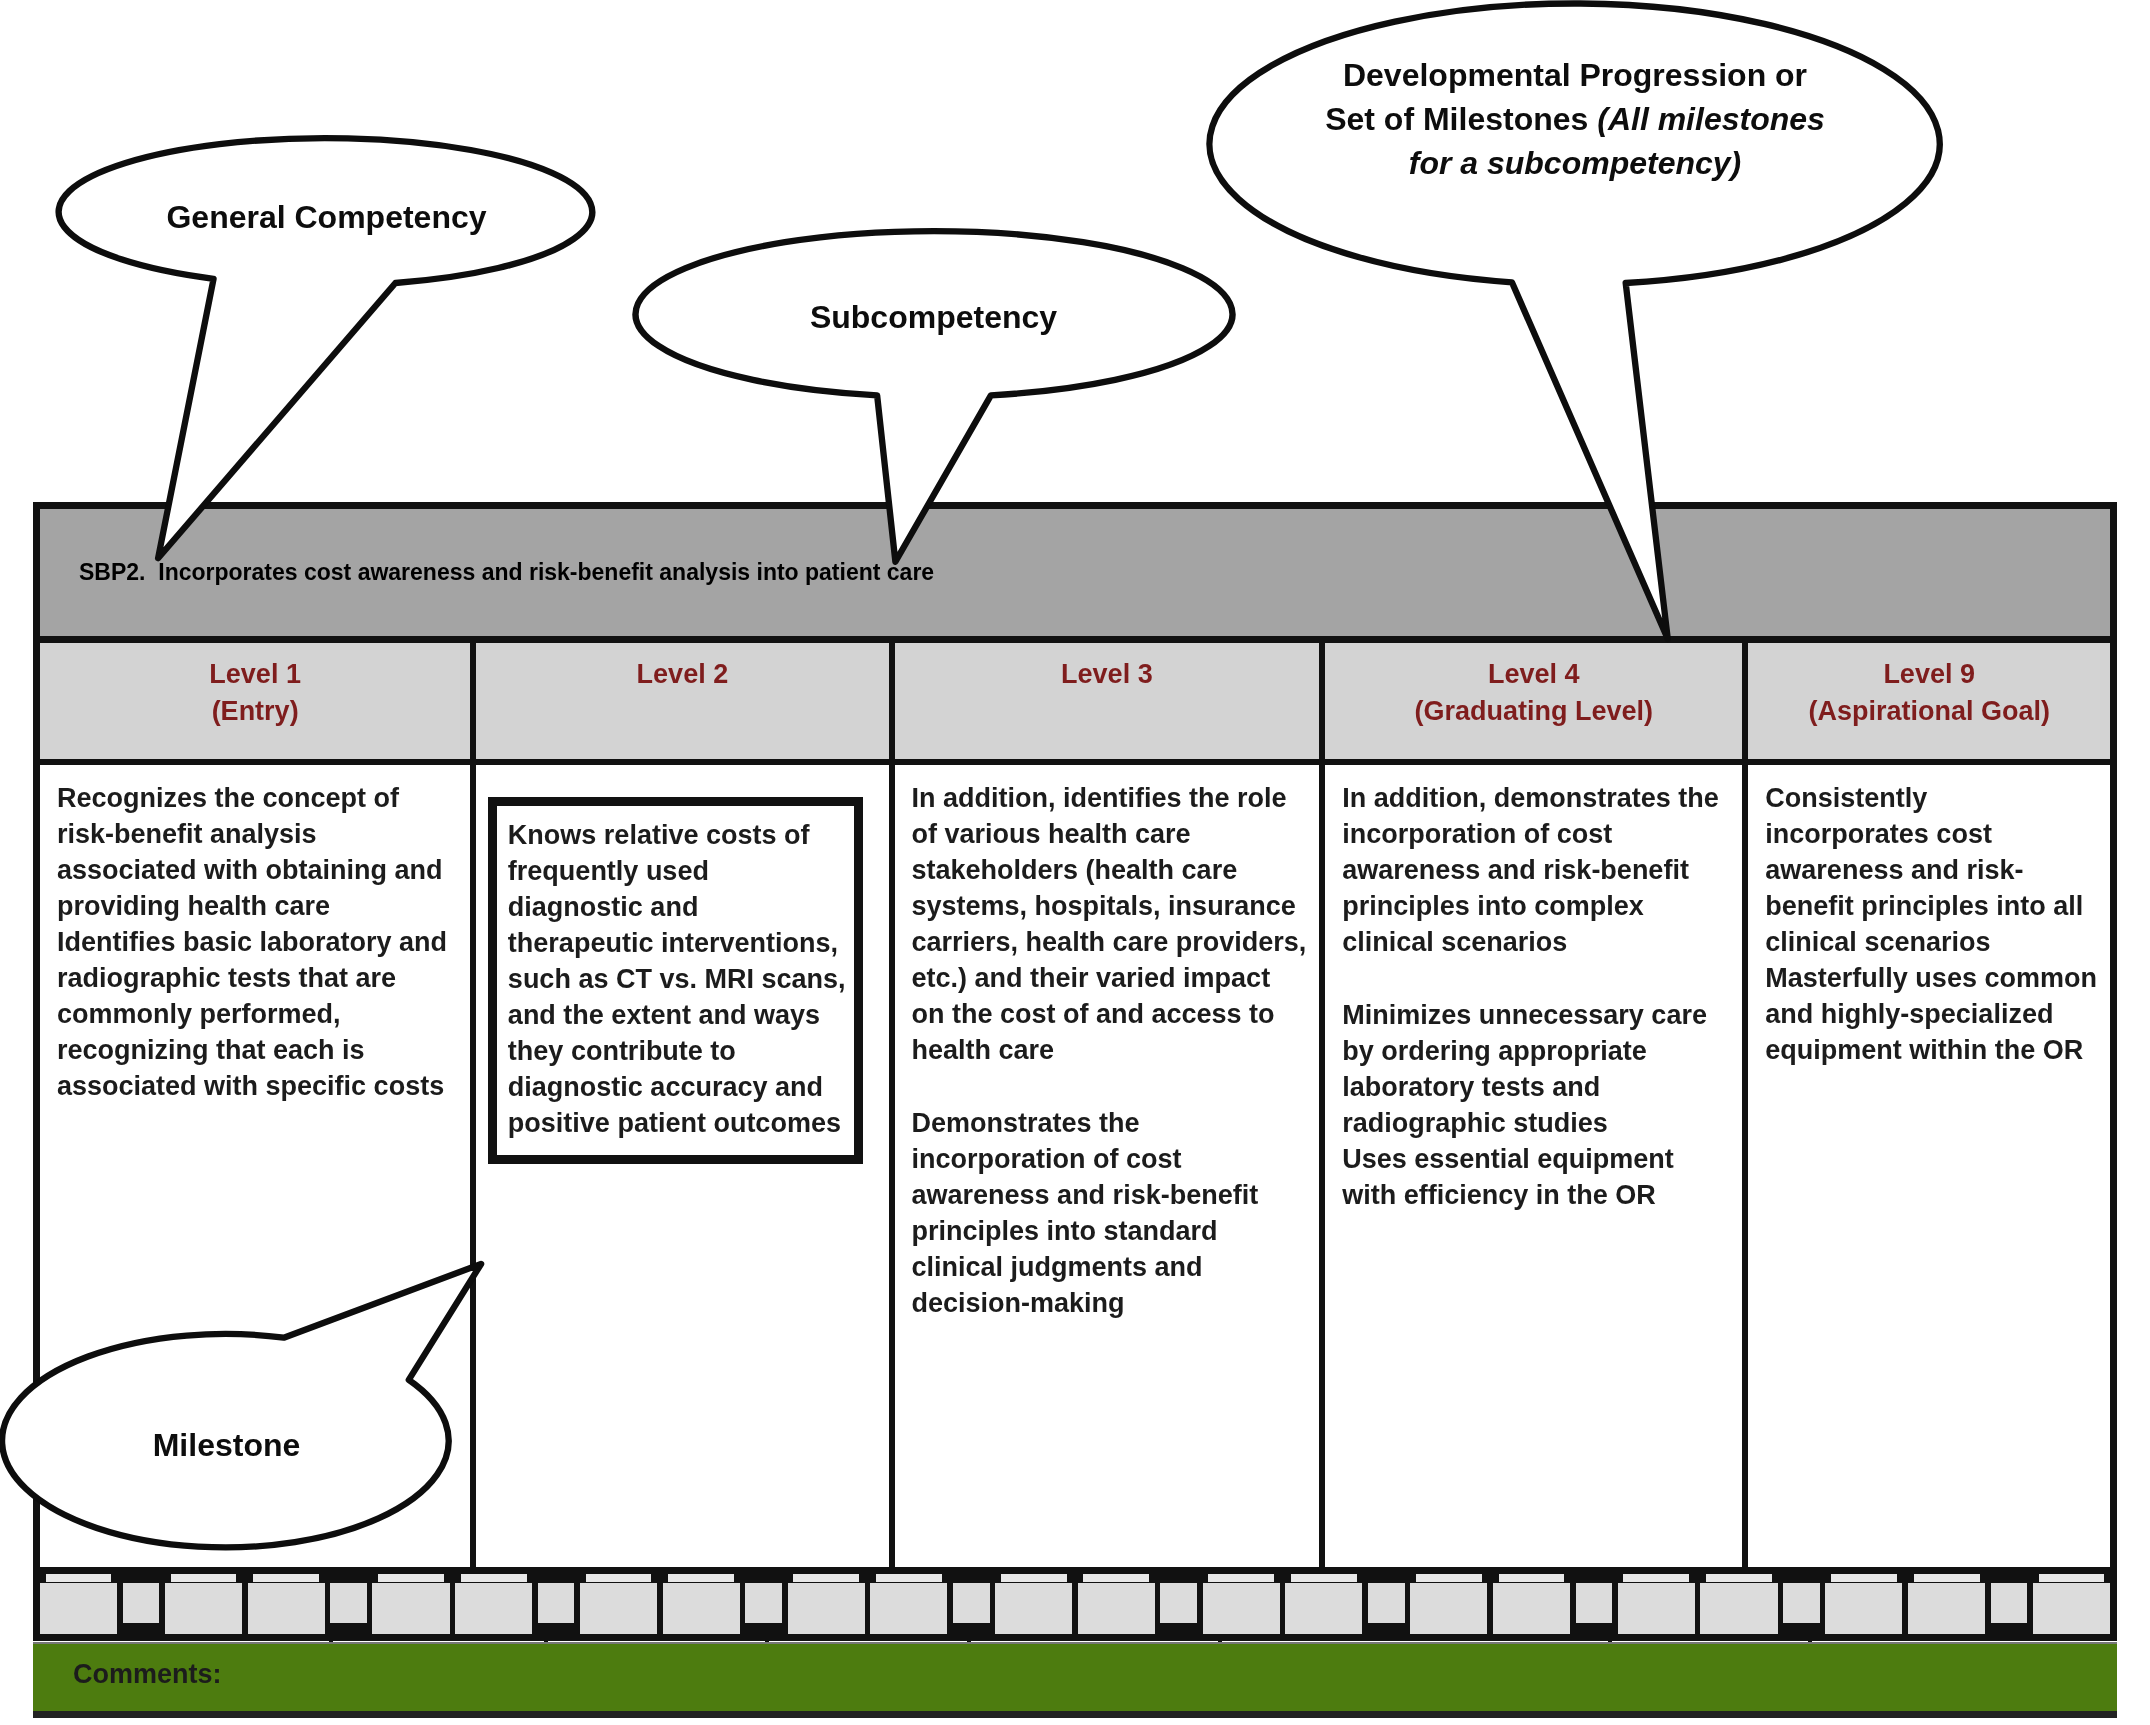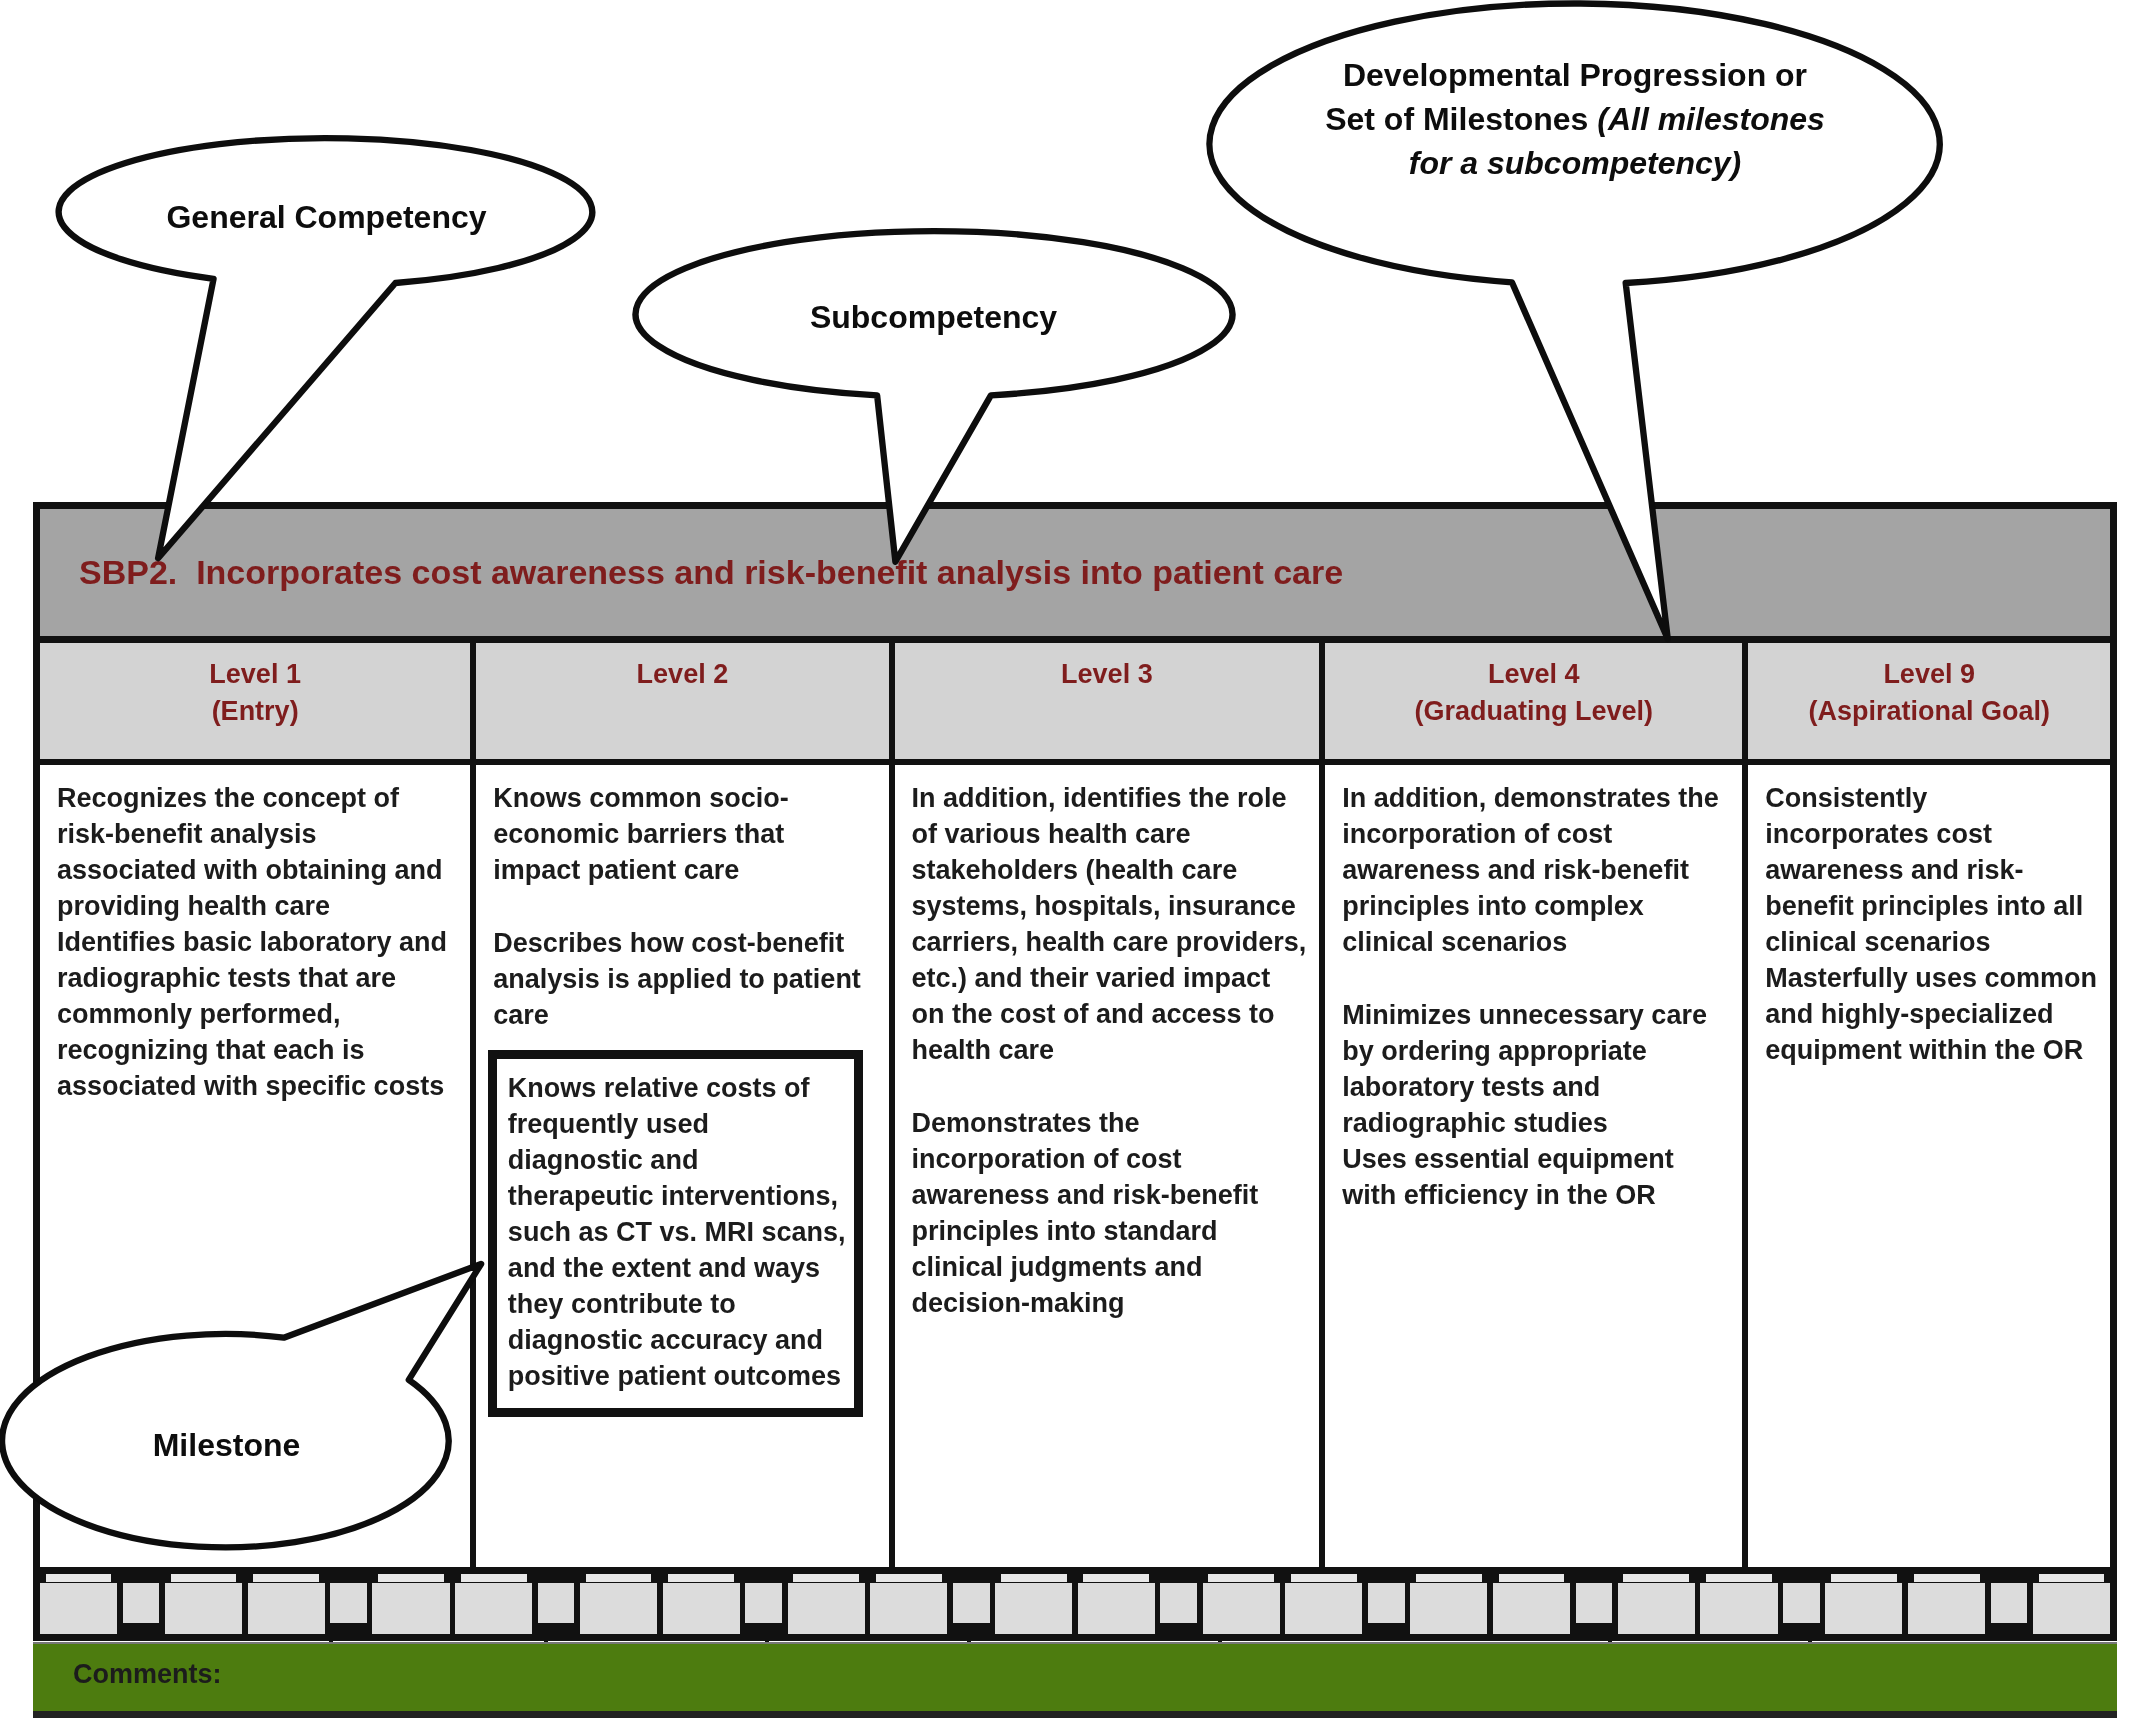--- a/index.html
+++ b/index.html
@@ -12,21 +12,21 @@
   .bubble-label{position:absolute;z-index:6;text-align:center;font-weight:bold;
                 font-size:32px;line-height:44px;color:#0d0d0d;}
   .bubble-label .it{font-style:italic;}
 
   
   .table-wrap{position:absolute;left:33px;top:502px;width:2084px;height:1072px;
               border:7px solid #111;box-sizing:border-box;background:#fff;
               display:flex;flex-direction:column;z-index:1;}
   .title-band{height:127px;background:#a4a4a4;border-bottom:7px solid #111;
               display:flex;align-items:center;padding-left:39px;
-              font-size:34px;font-weight:bold;color:#7f1d1d;white-space:pre-wrap;text-align:right;}
+              font-size:23px;font-weight:bold;color:#000000;white-space:pre-wrap;text-align:right;}
   .grid{flex:1;display:flex;min-height:0;}
   .col{display:flex;flex-direction:column;border-left:6.3px solid #111;min-width:0;}
   .col:first-child{border-left:none;}
   .col-header{height:103px;background:#d3d3d3;border-bottom:6.3px solid #111;
               text-align:center;padding-top:12.6px;font-weight:bold;
               font-size:27px;line-height:37px;color:#7f1d1d;}
   .col-body{flex:1;padding:15.4px 12.6px 7px 17px;font-size:27px;line-height:36px;
             font-weight:bold;color:#1c1c1c;}
   .col-body p{margin:0;}
   .col-body .spacer{height:37px;}
@@ -88,25 +88,20 @@
             <p>Identifies basic laboratory and radiographic tests that are commonly performed, recognizing that each is associated with specific costs</p>
           </div>
       </div>
 
       <div class="col" style="flex:595 0 0;">
         <div class="col-header">
           <div>Level 2</div>
           <div></div>
         </div>
         <div class="col-body">
-          <div>
-              <p>Knows common socio-economic barriers that impact patient care</p>
-              <div class="spacer"></div>
-              <p>Describes how cost-benefit analysis is applied to patient care</p>
-            </div>
           <div class="milestone-box">
             <p>Knows relative costs of frequently used diagnostic and therapeutic interventions, such as CT vs. MRI scans, and the extent and ways they contribute to diagnostic accuracy and positive patient outcomes</p>
           </div>
         </div>
       </div>
 
       <div class="col" style="flex:613 0 0;">
         <div class="col-header">
           <div>Level 3</div>
           <div></div>

